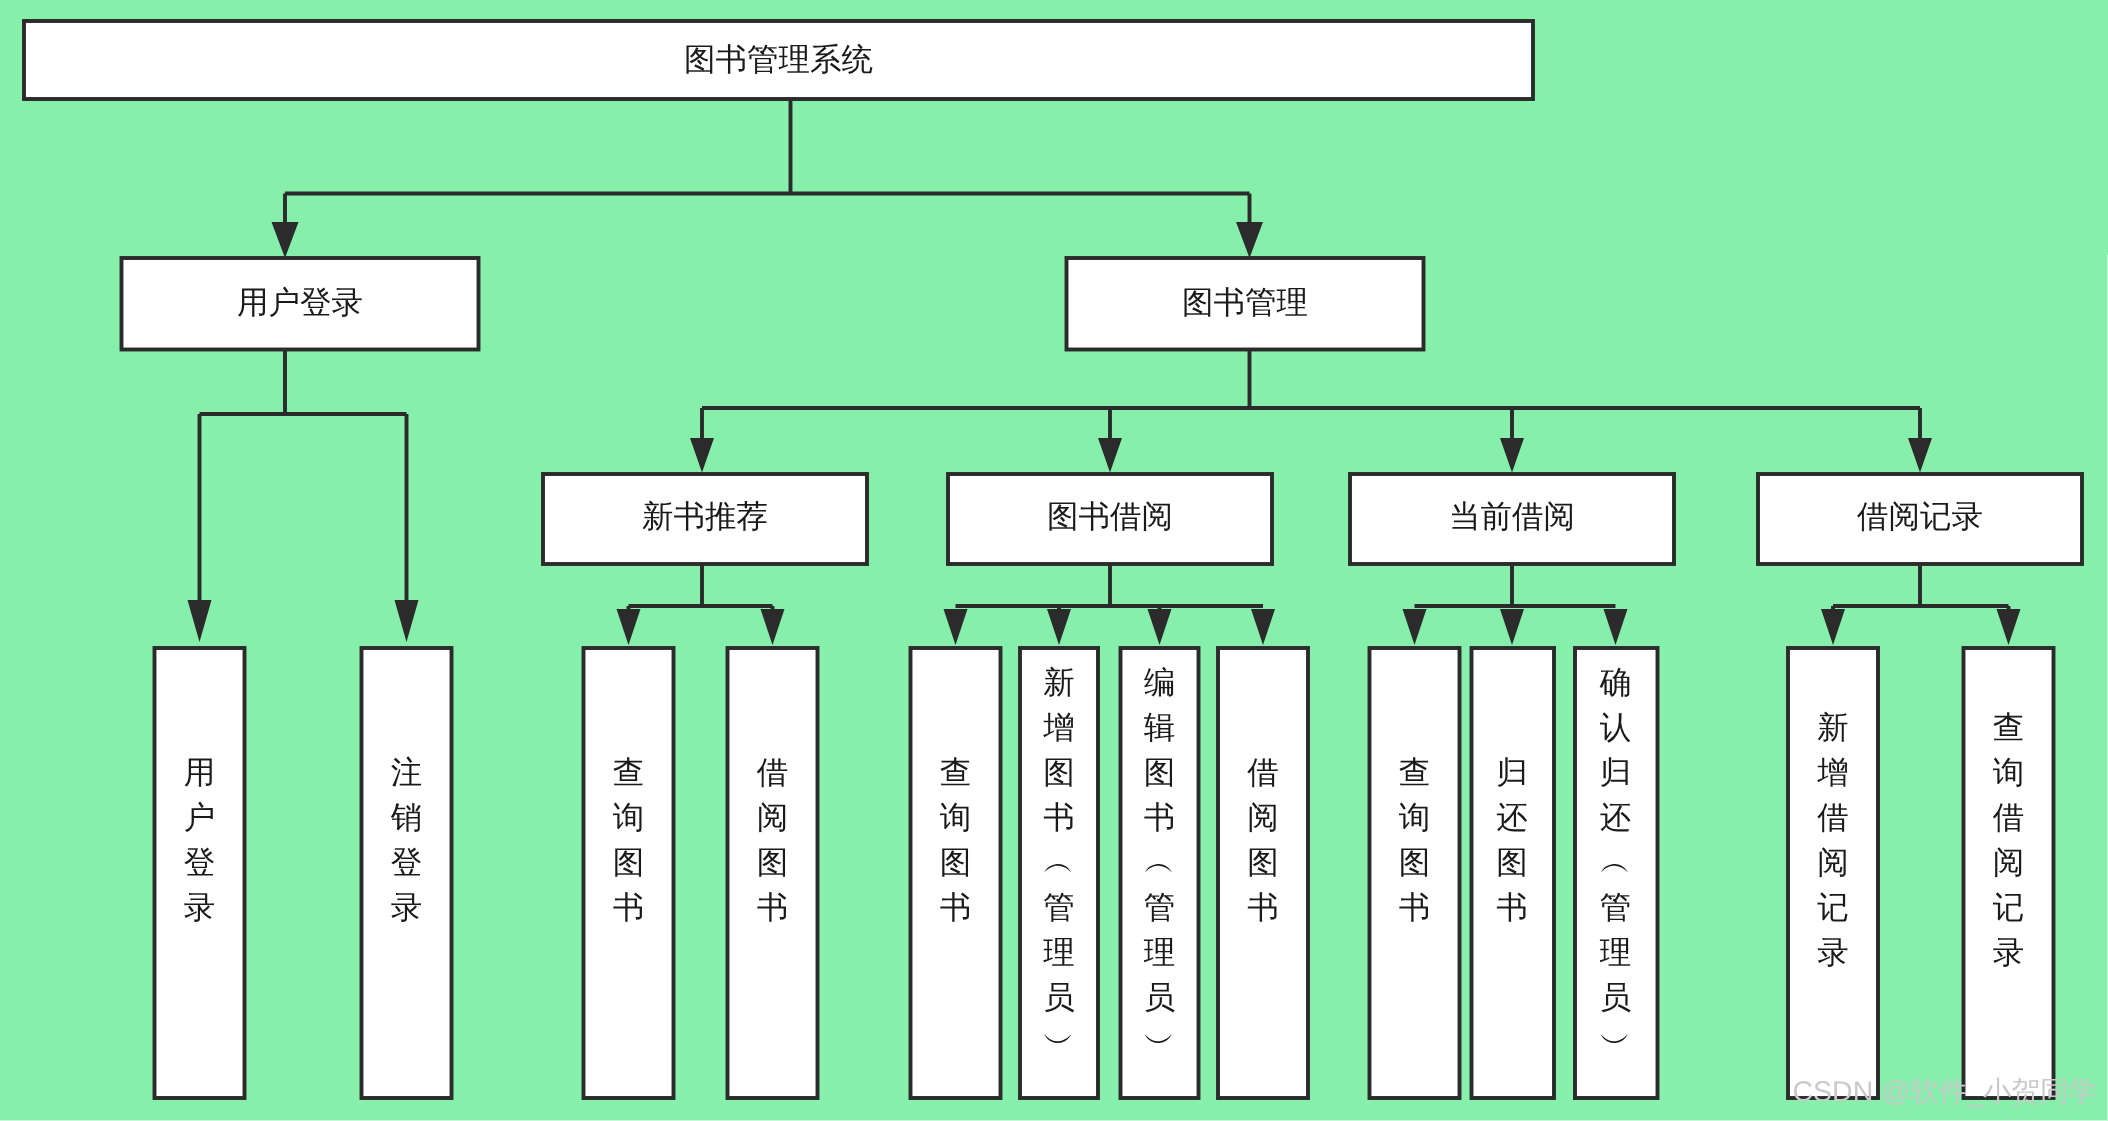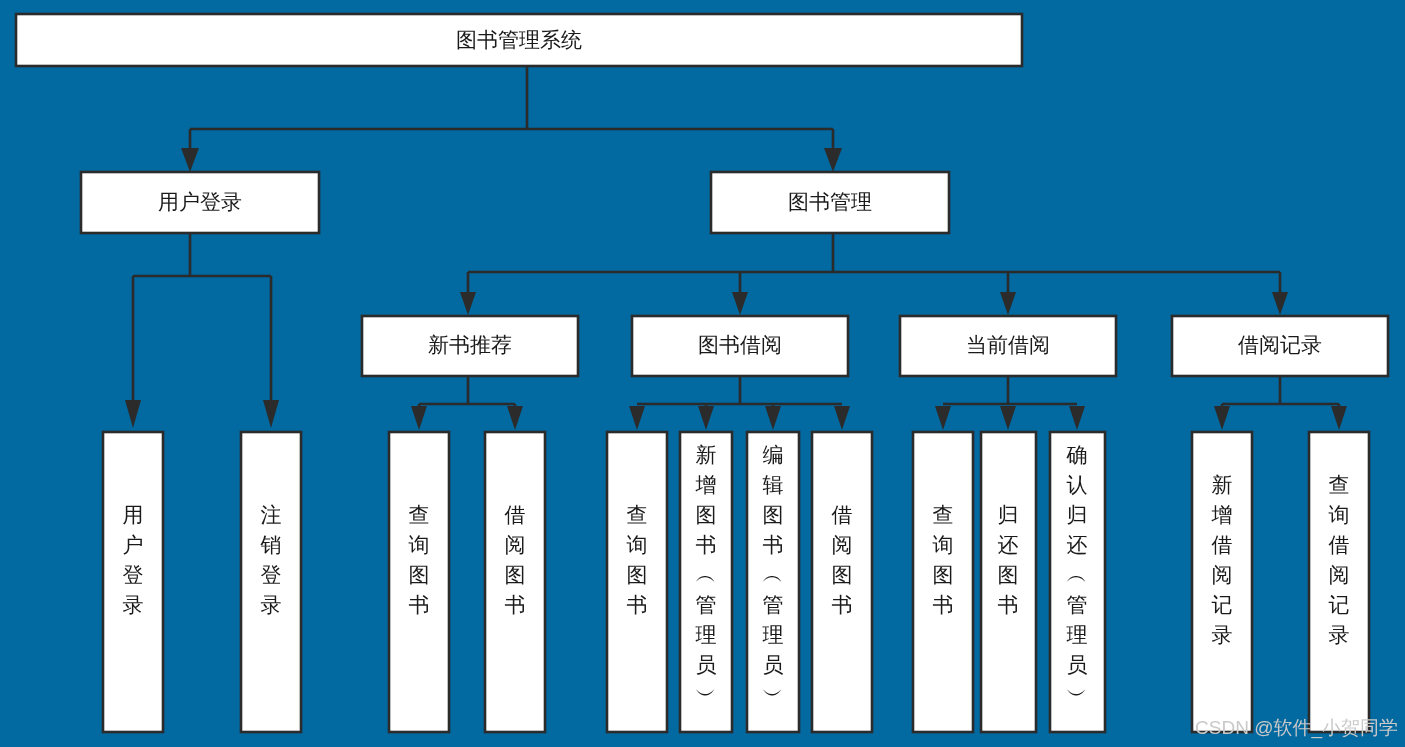--- a/index.html
+++ b/index.html
@@ -7,21 +7,21 @@
     padding: 0;
     background: #ffffff;
   }
   body {
     font-family: "Liberation Sans", "DejaVu Sans", sans-serif;
   }
   #diagram-root {
     position: relative;
     width: 1405px;
     height: 747px;
-    background: #0369a1;
+    background: #86efac;
     overflow: hidden;
   }
   svg.diagram-canvas {
     position: absolute;
     left: 0;
     top: 0;
     width: 1405px;
     height: 747px;
     display: block;
   }

